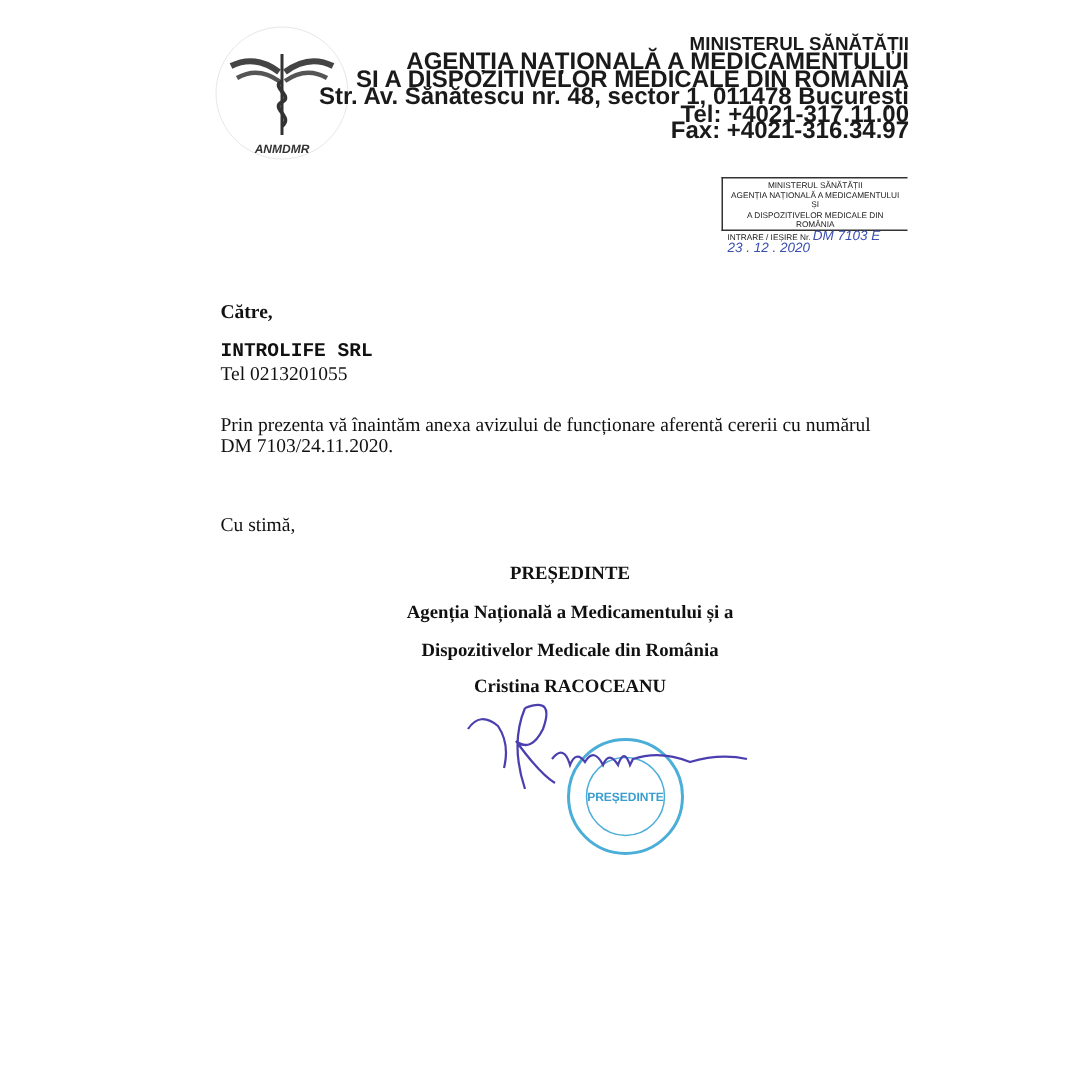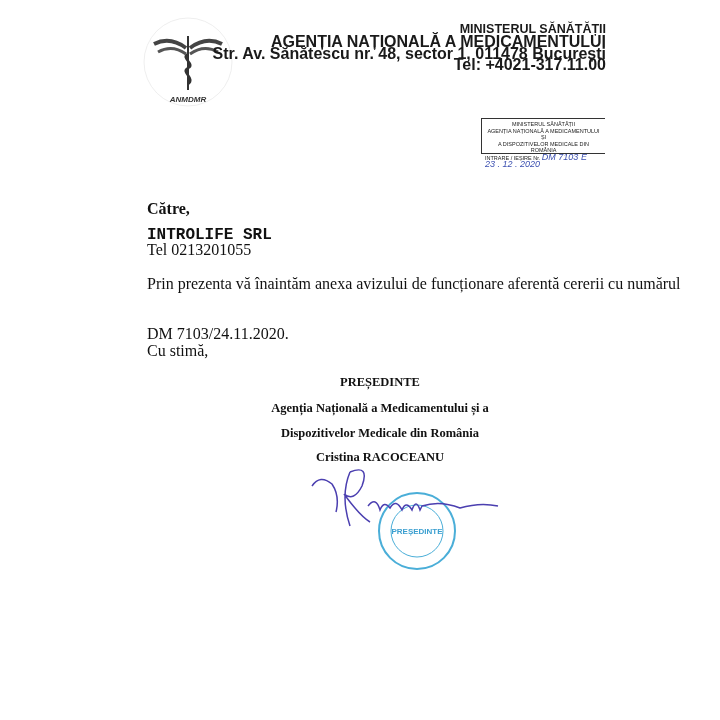--- a/index.html
+++ b/index.html
@@ -4,21 +4,21 @@
 <style>
   html, body { margin:0; padding:0; }
   body { width:720px; height:720px; background:#ffffff; position:relative; overflow:hidden; font-family:"Liberation Serif", serif; color:#111; }
   .logo { position:absolute; left:140px; top:14px; width:96px; height:96px; }
   .header { position:absolute; right:114px; top:22px; text-align:right; font-family:"Liberation Sans", sans-serif; font-weight:bold; color:#1a1a1a; }
   .header .l1 { font-size:12.5px; line-height:14px; }
   .header .ln { font-size:16px; line-height:11.5px; }
   .stamp { position:absolute; left:481px; top:118px; width:124px; height:36px; border:1.5px solid #333; border-right:none; font-family:"Liberation Sans", sans-serif; font-size:5.5px; line-height:6.5px; padding:2px 3px; box-sizing:border-box; color:#222; }
   .stamp .c { text-align:center; }
   .stamp .hand { color:#3b4fb0; font-style:italic; font-size:9px; }
-  .body { position:absolute; left:147px; font-size:16px; }
+  .body { position:absolute; left:147px; font-size:13px; }
   .bold { font-weight:bold; }
   .sig-block { position:absolute; left:230px; width:300px; text-align:center; font-weight:bold; font-size:12.5px; }
   .seal { position:absolute; left:376px; top:490px; width:82px; height:82px; }
   .signature { position:absolute; left:310px; top:466px; width:190px; height:80px; }
 </style>
 </head>
 <body>
 
 <div class="logo">
   <svg width="96" height="96" viewBox="0 0 96 96">
@@ -29,37 +29,39 @@
     <path d="M78 38 Q64 30 50 40" stroke="#555" stroke-width="3" fill="none"></path>
     <line x1="48" y1="22" x2="48" y2="76" stroke="#333" stroke-width="2"></line>
     <path d="M48 40 C40 44 56 50 48 54 C40 58 56 64 48 70" stroke="#333" stroke-width="2.5" fill="none"></path>
     <text x="48" y="88" font-size="8" text-anchor="middle" font-family="Liberation Sans, sans-serif" font-style="italic" font-weight="bold" fill="#333">ANMDMR</text>
   </svg>
 </div>
 
 <div class="header">
   <div class="l1">MINISTERUL SĂNĂTĂȚII</div>
   <div class="ln">AGENȚIA NAȚIONALĂ A MEDICAMENTULUI</div>
+  <div class="ln">SI A DISPOZITIVELOR MEDICALE DIN ROMÂNIA</div>
   <div class="ln">Str. Av. Sănătescu nr. 48, sector 1, 011478 București</div>
   <div class="ln">Tel: +4021-317.11.00</div>
+  <div class="ln">Fax: +4021-316.34.97</div>
 </div>
 
 <div class="stamp">
   <div class="c">MINISTERUL SĂNĂTĂȚII</div>
   <div class="c">AGENȚIA NAȚIONALĂ A MEDICAMENTULUI ȘI</div>
   <div class="c">A DISPOZITIVELOR MEDICALE DIN ROMÂNIA</div>
   <div><span>INTRARE / IEȘIRE Nr.</span> <span class="hand">DM 7103 E</span></div>
   <div><span class="hand">23 . 12 . 2020</span></div>
 </div>
 
 <div class="body bold" style="top:200px;">Către,</div>
 <div class="body bold" style="top:226px;font-family:Liberation Mono, monospace;">INTROLIFE SRL</div>
 <div class="body" style="top:241px;">Tel  0213201055</div>
 <div class="body" style="top:275px;">Prin prezenta vă înaintăm anexa avizului de funcționare aferentă cererii cu numărul</div>
-<div class="body" style="top:289px;margin-top:36px;">DM 7103/24.11.2020.</div>
+<div class="body" style="top:289px;">DM 7103/24.11.2020.</div>
 <div class="body" style="top:342px;">Cu stimă,</div>
 
 <div class="sig-block" style="top:375px;">PREȘEDINTE</div>
 <div class="sig-block" style="top:401px;">Agenția Națională a Medicamentului și a</div>
 <div class="sig-block" style="top:426px;">Dispozitivelor Medicale din România</div>
 <div class="sig-block" style="top:450px;">Cristina RACOCEANU</div>
 
 <div class="seal">
   <svg width="82" height="82" viewBox="0 0 82 82">
     <circle cx="41" cy="41" r="38" fill="none" stroke="#4aaed8" stroke-width="2"></circle>

